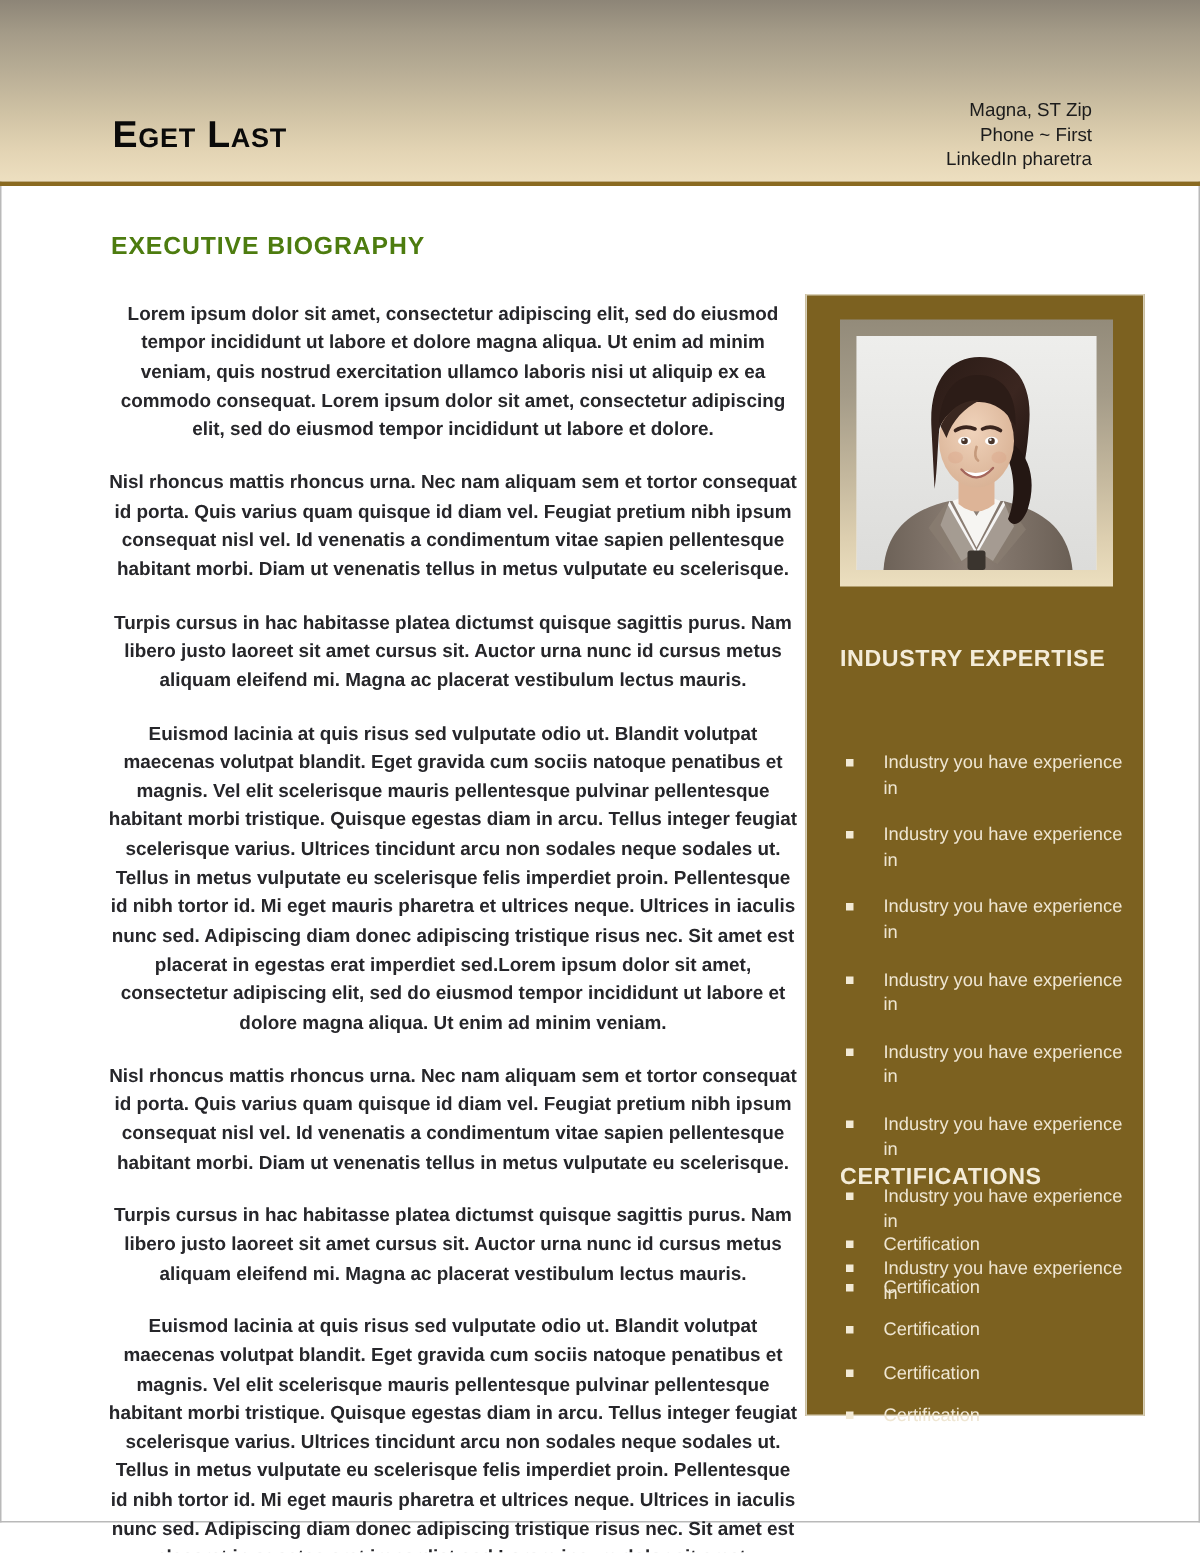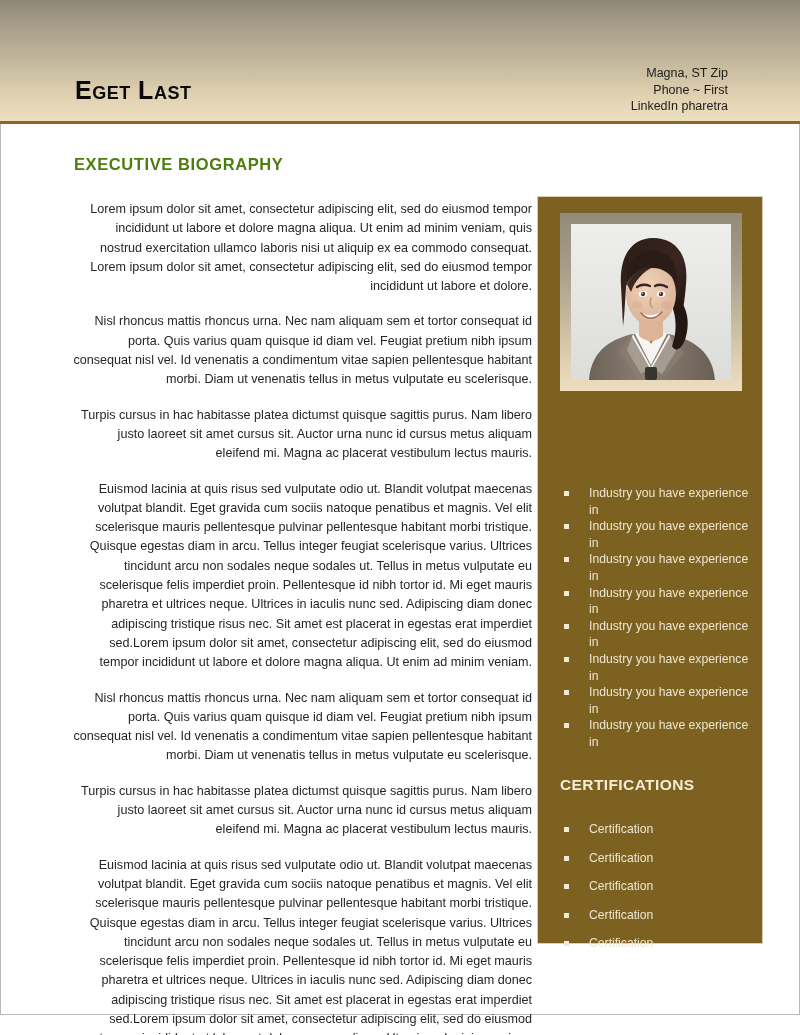--- a/index.html
+++ b/index.html
@@ -97,21 +97,22 @@
     position: absolute;
     left: 72px;
     top: 200px;
     width: 460px;
   }
   .body-col p {
     margin: 0 0 16px 0;
     font-size: 12.6px;
     line-height: 19.3px;
     color: #26262a;
-    text-align: right;
+    text-align: center;
+    font-weight: bold;
   }
 
   
   .sidebar {
     position: absolute;
     left: 537px;
     top: 196px;
     width: 226px;
     height: 748px;
     background: #7c6120;
@@ -174,21 +175,21 @@
   }
   .side-list li .bullet {
     position: absolute;
     left: 4px;
     top: 6px;
     width: 5px;
     height: 5px;
     background: #f2ead6;
     display: block;
   }
-  .side-list.industry li { margin-bottom: 0px; }
+  .side-list.industry li { margin-bottom: 0px; margin-top: 15px; }
   .side-list.certs li { margin-bottom: 0.4px; margin-top: 12px; }
 </style>
 </head>
 <body>
 
 <div class="page">
 
   <div class="page-frame"></div>
 
   <div class="header">
@@ -281,20 +282,21 @@
 
           <path d="M70 89 Q80 99 91 88 Q80 94 70 89 Z" fill="#ffffff"></path>
           <path d="M70 89 Q80 100 91 88" stroke="#a4675c" stroke-width="1.6" fill="none" stroke-linecap="round"></path>
 
           <ellipse cx="66" cy="81" rx="5" ry="4" fill="#d9a184" opacity="0.35"></ellipse>
           <ellipse cx="95" cy="81" rx="5" ry="4" fill="#d9a184" opacity="0.35"></ellipse>
         </svg>
       </div>
     </div>
 
+    <div class="side-heading industry">Industry Expertise</div>
 
     <ul class="side-list industry">
       <li><span class="bullet"></span><span>Industry you have experience in</span></li>
       <li><span class="bullet"></span><span>Industry you have experience in</span></li>
       <li><span class="bullet"></span><span>Industry you have experience in</span></li>
       <li><span class="bullet"></span><span>Industry you have experience in</span></li>
       <li><span class="bullet"></span><span>Industry you have experience in</span></li>
       <li><span class="bullet"></span><span>Industry you have experience in</span></li>
       <li><span class="bullet"></span><span>Industry you have experience in</span></li>
       <li><span class="bullet"></span><span>Industry you have experience in</span></li>

